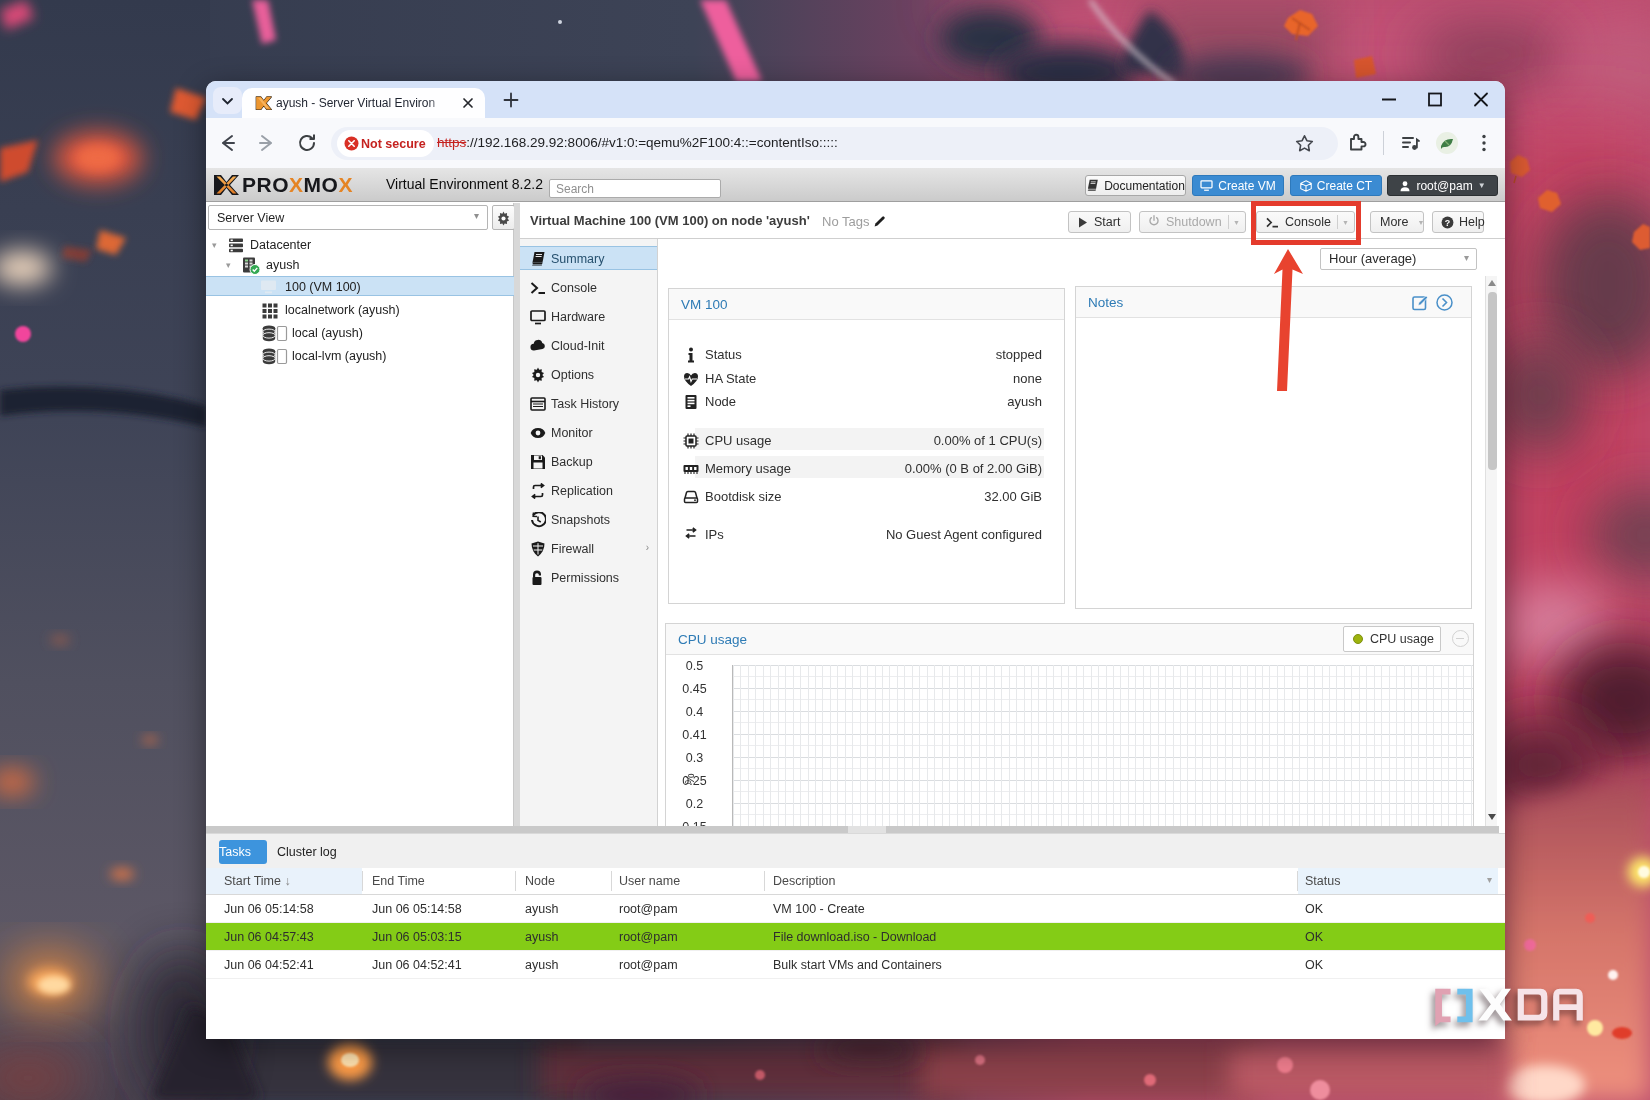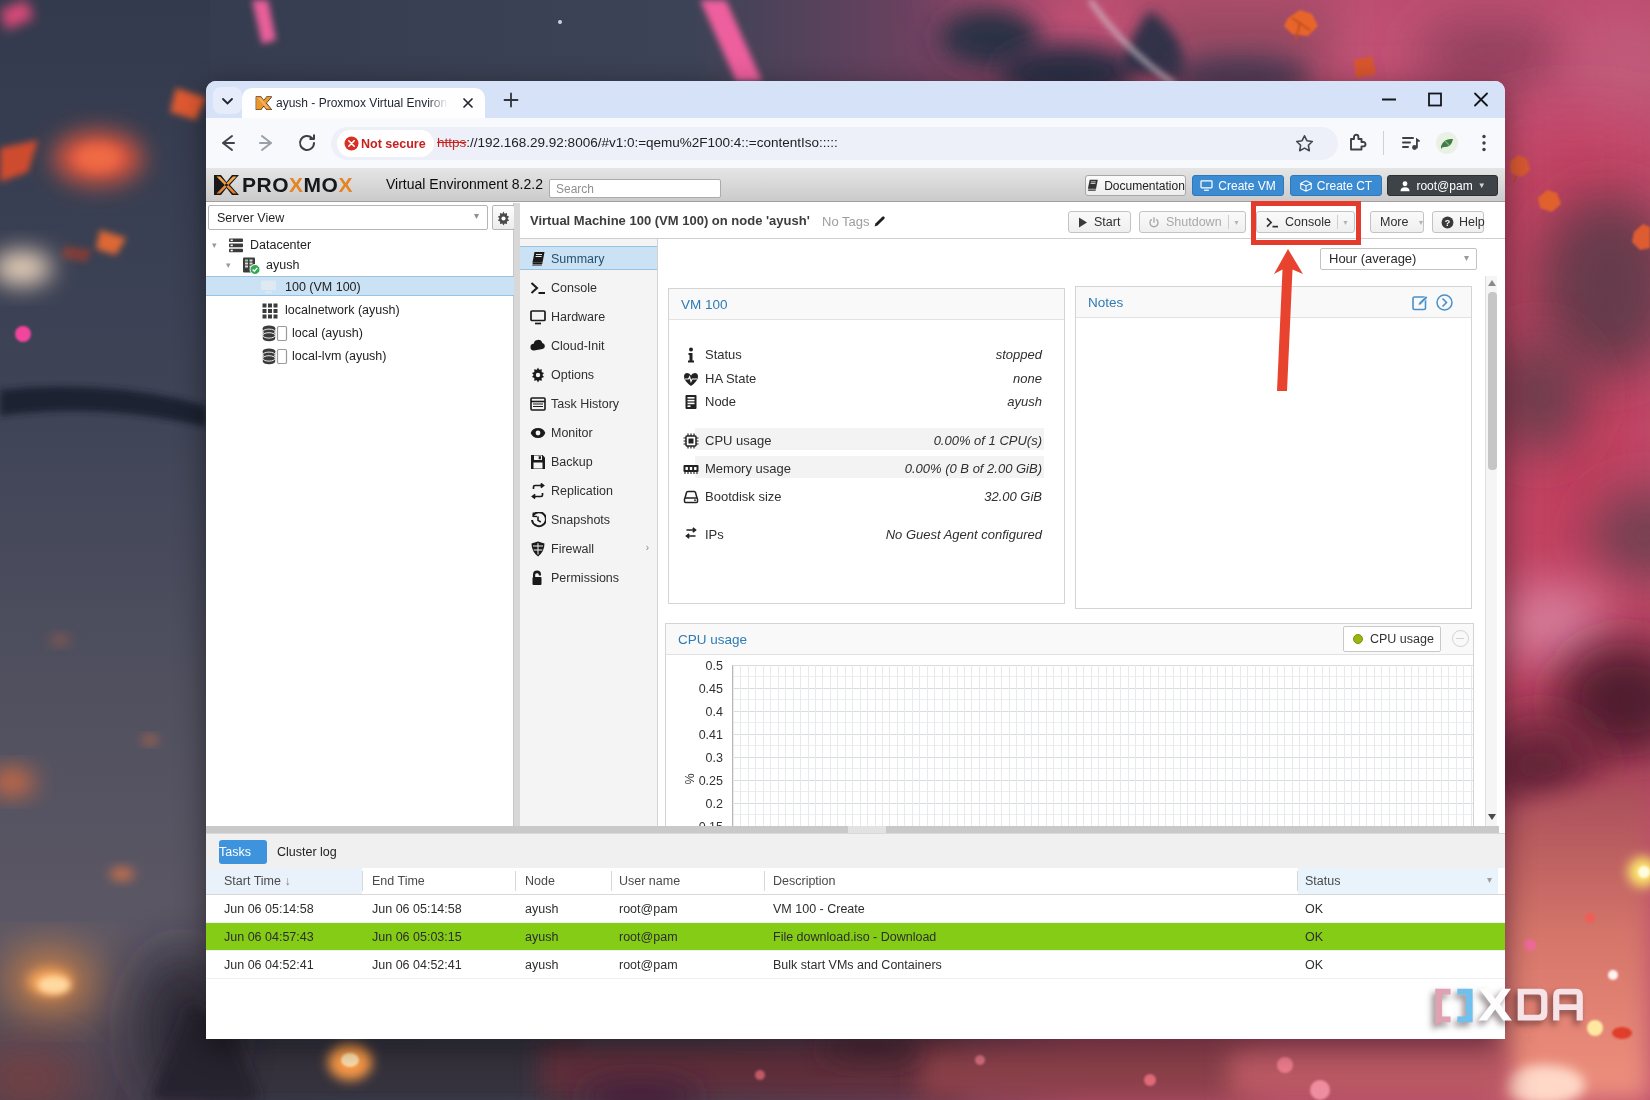--- a/index.html
+++ b/index.html
@@ -57,34 +57,34 @@
 .nitem .tx { position:absolute; left:31px; top:5px; }
 .nitem.sel { background:#cbe2f5; border-top:1px solid #99c3e3; border-bottom:1px solid #99c3e3; }
 .nitem.sel .tx { color:#26506e; }
 #content { position:absolute; left:452px; top:71px; width:847px; height:587px; background:#fff; }
 
 .panel { position:absolute; background:#fff; border:1px solid #d4d4d4; }
 .phead { position:absolute; left:0; top:0; right:0; height:31px; background:#f9f9f9; border-bottom:1px solid #e2e2e2; }
 .phead .pt { position:absolute; left:12px; top:8px; font-size:13.5px; color:#2e7bb5; }
 .vrow { position:absolute; left:14px; right:22px; height:24px; }
 .vrow .lab { position:absolute; left:22px; top:5px; font-size:13px; color:#2f2f2f; }
-.vrow .val { position:absolute; right:0px; top:5px; font-size:13px; color:#2f2f2f;font-style:italic; }
+.vrow .val { position:absolute; right:0px; top:5px; font-size:13px; color:#2f2f2f; }
 .vrow .vic { position:absolute; left:0px; top:5px; width:16px; height:16px; }
 
 #hscroll { position:absolute; left:0; top:658px; width:1293px; height:7px; background:#c9c9c9; }
 #tasks { position:absolute; left:0; top:665px; width:1299px; height:206px; background:#fff; }
 #tasktabs { position:absolute; left:0; top:0; width:1299px; height:35px; background:#f0f0f0; border-top:1px solid #d9d9d9; }
 #ttasks { position:absolute; left:13px; top:6px; width:48px; height:24px; background:#3d94dd; border-radius:3px; color:#fff; font-size:12.5px; line-height:24px; }
 #tclust { position:absolute; left:71px; top:6px; font-size:12.5px; color:#222; line-height:24px; }
 #thead { position:absolute; left:0; top:35px; width:1299px; height:27px; background:#fff; border-bottom:1px solid #d8d8d8; }
 .th { position:absolute; top:6px; font-size:12.5px; color:#4a4a4a; }
 .tcol { position:absolute; top:3px; width:1px; height:20px; background:#d8d8d8; }
 .trw { position:absolute; left:0; width:1299px; height:28px; }
 .trw span { position:absolute; top:7px; font-size:12.5px; color:#2e2e2e; }
-.ylab { position:absolute; left:0; width:57px; text-align:right; font-size:12.5px; color:#333; }
+.ylab { position:absolute; left:0; width:57px; text-align:center; font-size:12.5px; color:#333; }
 
 #redrect { position:absolute; border:5px solid #e43b2c; }
 </style>
 </head>
 <body>
 <div id="stage">
 <svg id="wall" viewBox="0 0 1650 1100" preserveAspectRatio="none">
 <defs>
 <linearGradient id="base" x1="0" y1="0" x2="1" y2="0">
  <stop offset="0" stop-color="#333a4d"></stop>
@@ -214,21 +214,21 @@
           <svg width="13" height="13" viewBox="0 0 13 13">
             <path d="M2 4 L6.5 8.5 L11 4" stroke="#1f2430" stroke-width="1.8" fill="none" stroke-linecap="round"></path>
           </svg>
         </div>
     <div id="tab">
       <svg class="fav" width="17" height="17" viewBox="0 0 28 28">
             <path d="M2 3 L9.5 3 L14.5 9.5 L19.5 3 L27 3 L18.2 13.5 L27 24 L19.5 24 L14.5 17.5 L9.5 24 L2 24 Z" fill="none" stroke="#2a2118" stroke-width="1.8" stroke-linejoin="round"></path>
             <path d="M2 3 L9.5 3 L14.5 9.5 L19.5 3 L27 3 L18.2 13.5 L27 24 L19.5 24 L14.5 17.5 L9.5 24 L2 24 Z" fill="#ec9630"></path>
             <path d="M5 5 L10 5 L23 22 L18.5 22 Z" fill="#f8b25c"></path>
           </svg>
-      <div class="ttl">ayush - Proxmox Virtual Environ</div>
+      <div class="ttl">ayush - Server Virtual Environ</div>
       <svg class="cls" width="16" height="16" viewBox="0 0 16 16">
             <path d="M4 4 L12 12 M12 4 L4 12" stroke="#25272c" stroke-width="1.7" stroke-linecap="round"></path>
           </svg>
     </div>
     <svg id="newtab" width="26" height="26" viewBox="0 0 26 26">
           <path d="M13 6.5 L13 19.5 M6.5 13 L19.5 13" stroke="#30343c" stroke-width="1.8" stroke-linecap="round"></path>
         </svg>
     <svg class="winctl" style="left:1160px" width="46" height="37" viewBox="0 0 46 37">
           <path d="M16 18.5 L30 18.5" stroke="#15171c" stroke-width="2"></path>
         </svg>
@@ -335,21 +335,21 @@
       <div id="vmtitle">Virtual Machine 100 (VM 100) on node 'ayush'</div>
       <div id="notags">No Tags <svg width="13" height="13" viewBox="0 0 16 16" style="vertical-align:-2px">
               <path d="M2 14 L3 10.5 L11.5 2 Q12.5 1 13.5 2 L14 2.5 Q15 3.5 14 4.5 L5.5 13 Z" fill="#1f1f1f"></path>
             </svg></div>
       <div class="tbtn" style="left:862px;width:63px">
             <span style="padding:0 8px 0 9px;display:flex;align-items:center;gap:6px"><svg width="10" height="11" viewBox="0 0 10 11">
                 <path d="M1 0.5 L9 5.5 L1 10.5 Z" fill="#3a3a3a"></path>
               </svg>Start</span>
           </div>
       <div class="tbtn" style="left:933px;width:107px;color:#a9a9a9">
-            <span style="padding:0 6px 0 8px;display:flex;align-items:flex-end;gap:6px"><svg width="12" height="12" viewBox="0 0 16 16">
+            <span style="padding:0 6px 0 8px;display:flex;align-items:flex-start;gap:6px"><svg width="12" height="12" viewBox="0 0 16 16">
                 <path d="M8 1 L8 7" stroke="#a9a9a9" stroke-width="1.8" stroke-linecap="round"></path>
                 <path d="M4.5 3.5 A5.4 5.4 0 1 0 11.5 3.5" fill="none" stroke="#a9a9a9" stroke-width="1.8" stroke-linecap="round"></path>
               </svg>Shutdown</span>
             <span class="sep"></span>
             <span class="car">▼</span>
           </div>
       <div class="tbtn" style="left:1050px;width:99px">
             <span style="padding:0 6px 0 9px;display:flex;align-items:center;gap:6px"><svg width="13" height="11" viewBox="0 0 14 12">
                 <path d="M1 1.5 L5.5 6 L1 10.5" stroke="#2f2f2f" stroke-width="1.9" fill="none"></path>
                 <path d="M7 10.5 L13 10.5" stroke="#2f2f2f" stroke-width="1.9"></path>

